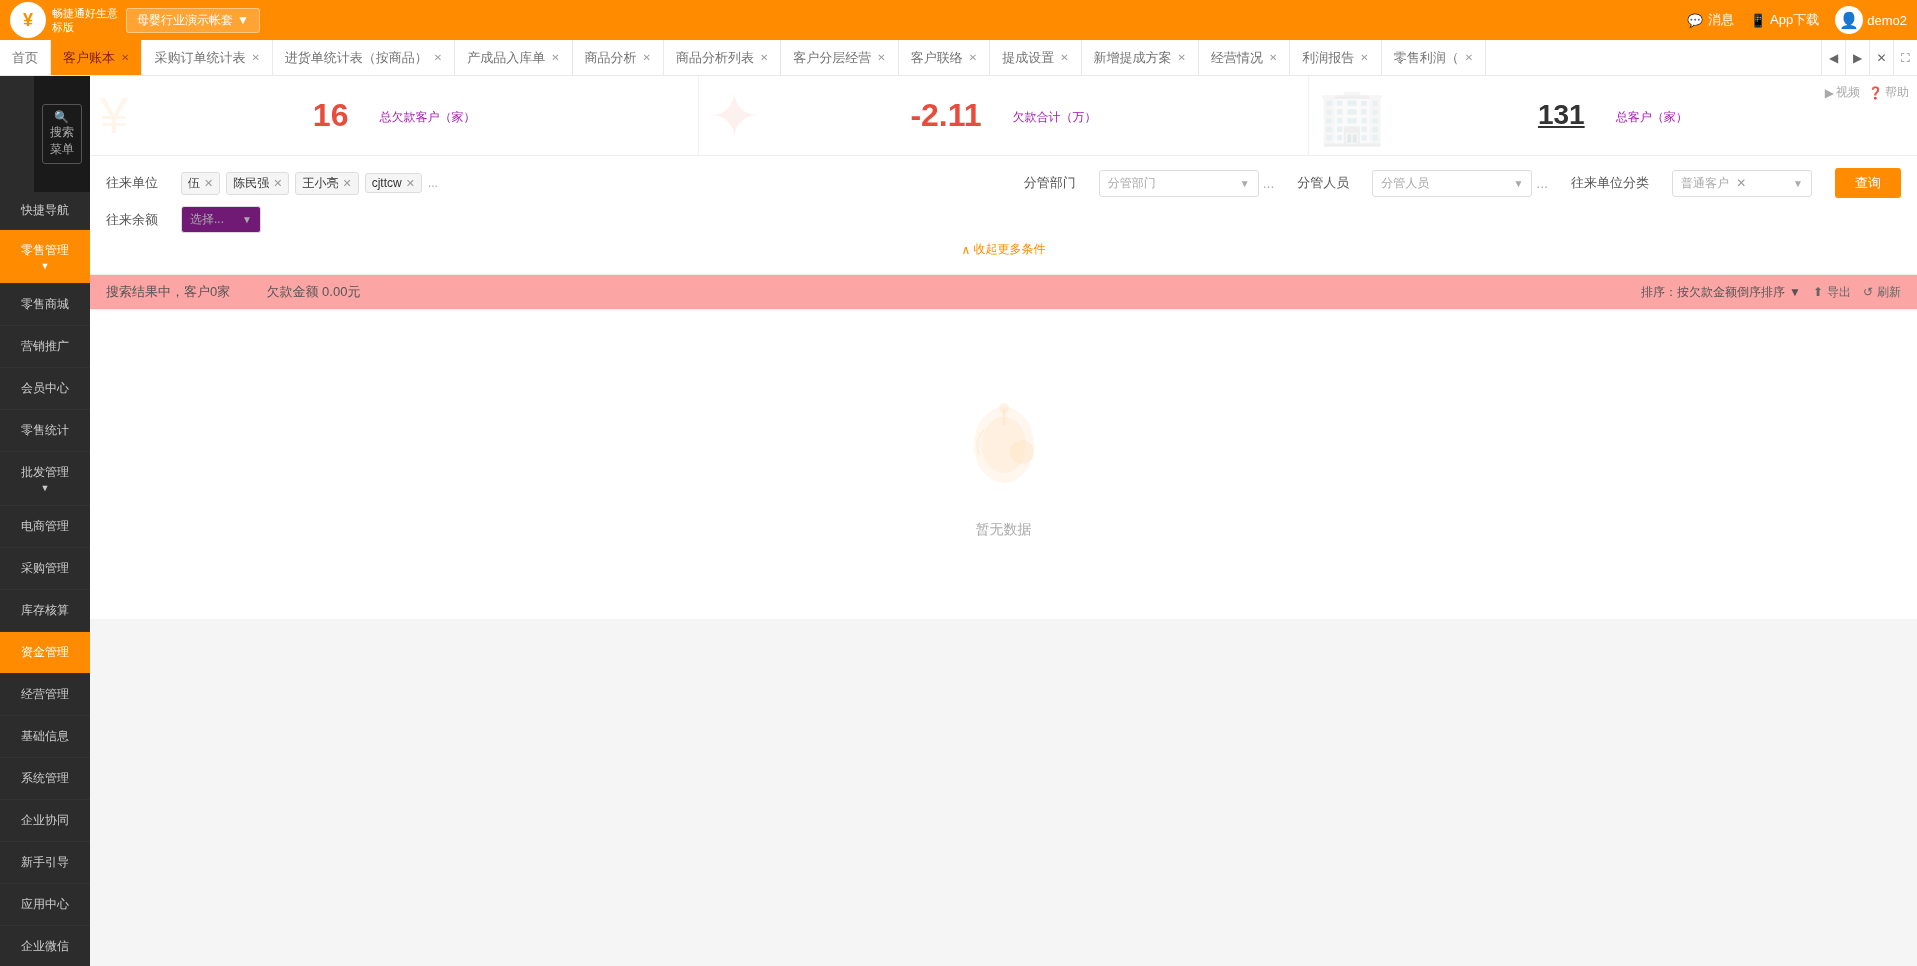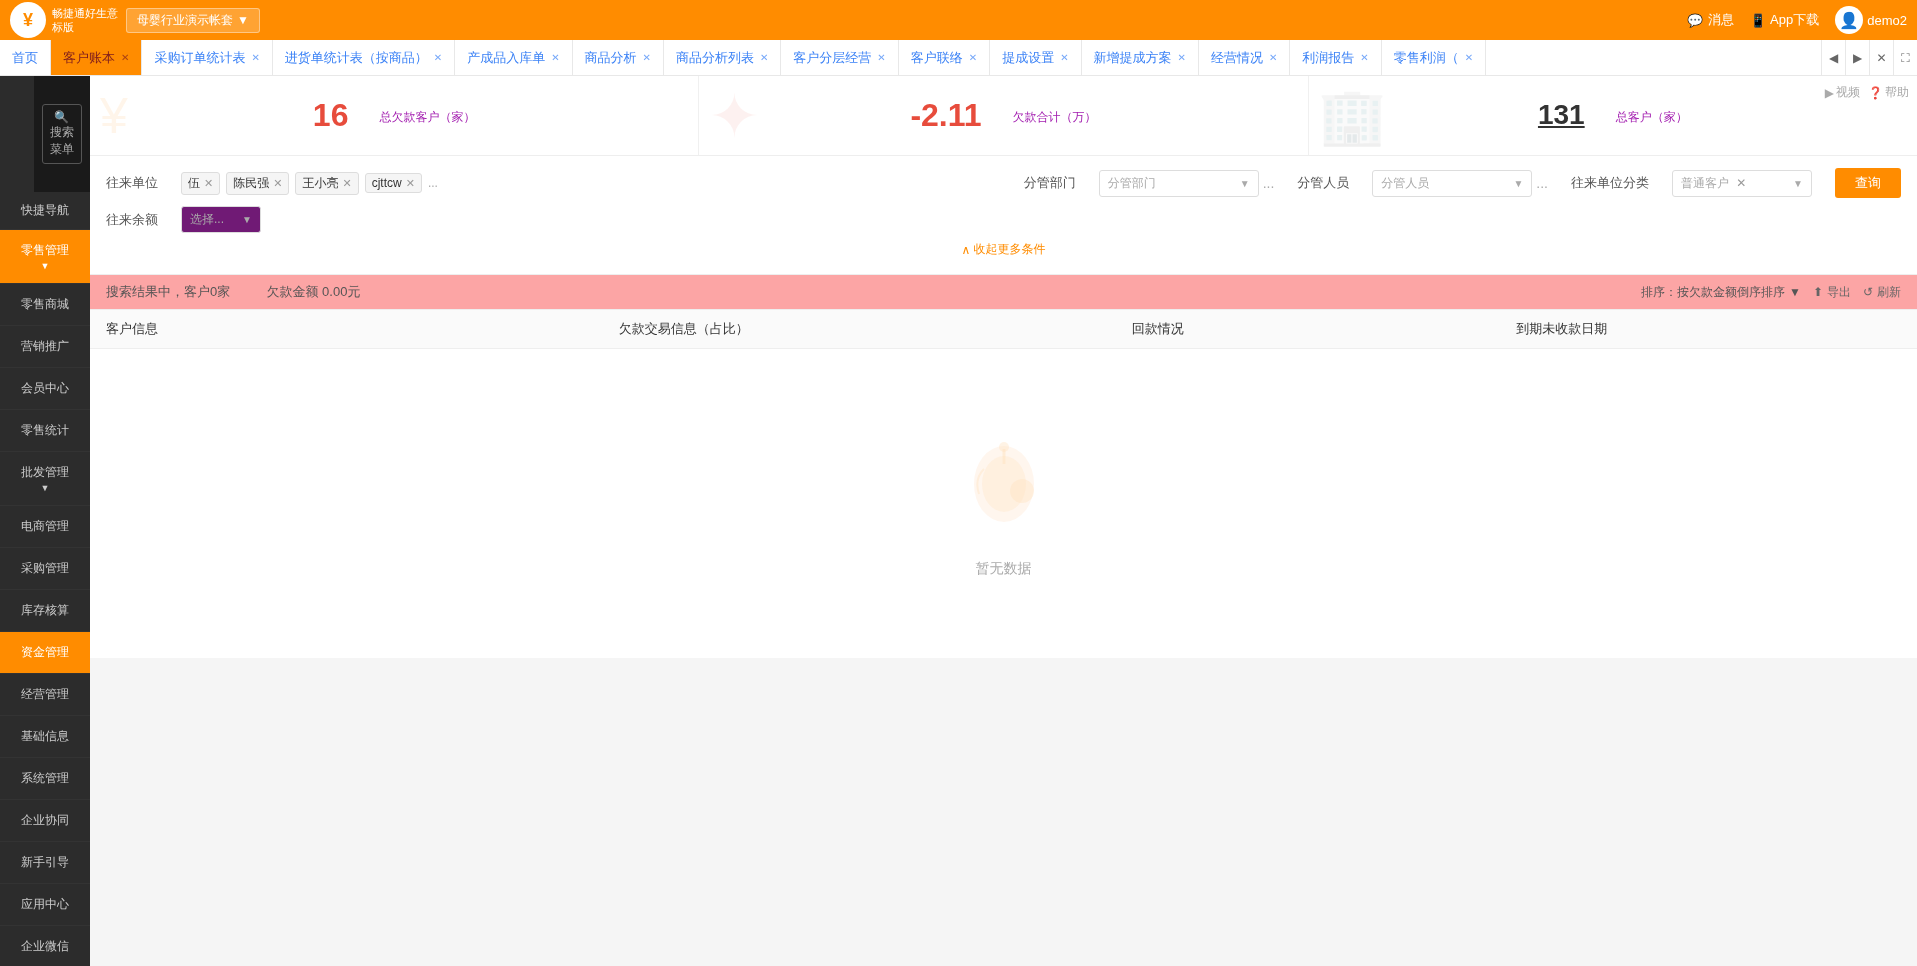--- a/index.html
+++ b/index.html
@@ -12,21 +12,21 @@
     .logo-icon { width: 36px; height: 36px; background: #fff; border-radius: 50%; display: flex; align-items: center; justify-content: center; font-size: 18px; color: #ff8c00; font-weight: bold; }
     .logo-text { color: #fff; font-size: 11px; line-height: 1.3; }
     .top-bar-dropdown { margin-left: 8px; }
     .dropdown-btn { background: rgba(255,255,255,0.2); border: 1px solid rgba(255,255,255,0.4); color: #fff; padding: 3px 10px; border-radius: 3px; cursor: pointer; font-size: 12px; display: flex; align-items: center; gap: 4px; }
     .top-bar-right { margin-left: auto; display: flex; align-items: center; gap: 16px; color: #fff; font-size: 13px; }
     .top-bar-right-item { display: flex; align-items: center; gap: 4px; cursor: pointer; }
     .avatar { width: 28px; height: 28px; border-radius: 50%; background: #fff; display: flex; align-items: center; justify-content: center; overflow: hidden; }
 
     
     .nav-tabs { background: #fff; border-bottom: 1px solid #e8e8e8; display: flex; align-items: center; height: 36px; flex-shrink: 0; overflow: hidden; }
-    .nav-tab { padding: 0 12px; height: 36px; display: flex; align-items: center; gap: 6px; font-size: 13px; cursor: pointer; white-space: nowrap; border-right: 1px solid #e8e8e8; color: #3b82f6; }
+    .nav-tab { padding: 0 12px; height: 36px; display: flex; align-items: center; gap: 6px; font-size: 13px; cursor: pointer; white-space: nowrap; border-right: 1px solid #e8e8e8; color: #737373; }
     .nav-tab.active { background: #ff8c00; color: #7f1d1d; }
     .nav-tab .close-x { font-size: 10px; opacity: 0.7; cursor: pointer; }
     .nav-arrows { display: flex; align-items: center; margin-left: auto; }
     .nav-arrow { width: 24px; height: 36px; display: flex; align-items: center; justify-content: center; cursor: pointer; border-left: 1px solid #e8e8e8; font-size: 12px; color: #666; }
 
     
     .main-area { display: flex; flex: 1; overflow: hidden; }
 
     
     .sidebar { width: 90px; background: #2c2c2c; display: flex; flex-direction: column; flex-shrink: 0; overflow-y: auto; }
@@ -384,26 +384,20 @@
             <span>导出</span>
           </div>
           <div class="action-btn">
             <span>↺</span>
             <span>刷新</span>
           </div>
         </div>
       </div>
 
       <div class="table-container">
-        <div class="table-header">
-          <div class="table-col col-customer">客户信息</div>
-          <div class="table-col col-debt">欠款交易信息（占比）</div>
-          <div class="table-col col-repay">回款情况</div>
-          <div class="table-col col-date">到期未收款日期</div>
-        </div>
 
         <div class="empty-state">
           <div style="font-size:80px;opacity:0.25;margin-bottom:12px;">
             
             <svg width="100" height="100" viewBox="0 0 100 100">
               <ellipse cx="50" cy="55" rx="30" ry="38" fill="#ffb87a" opacity="0.5"></ellipse>
               <ellipse cx="50" cy="55" rx="22" ry="28" fill="#ff8c00" opacity="0.3"></ellipse>
               <circle cx="68" cy="62" r="12" fill="#ff8c00" opacity="0.4"></circle>
               <line x1="50" y1="20" x2="50" y2="35" stroke="#ff8c00" stroke-width="3" opacity="0.5"></line>
               <circle cx="50" cy="18" r="5" fill="#ff8c00" opacity="0.4"></circle>

